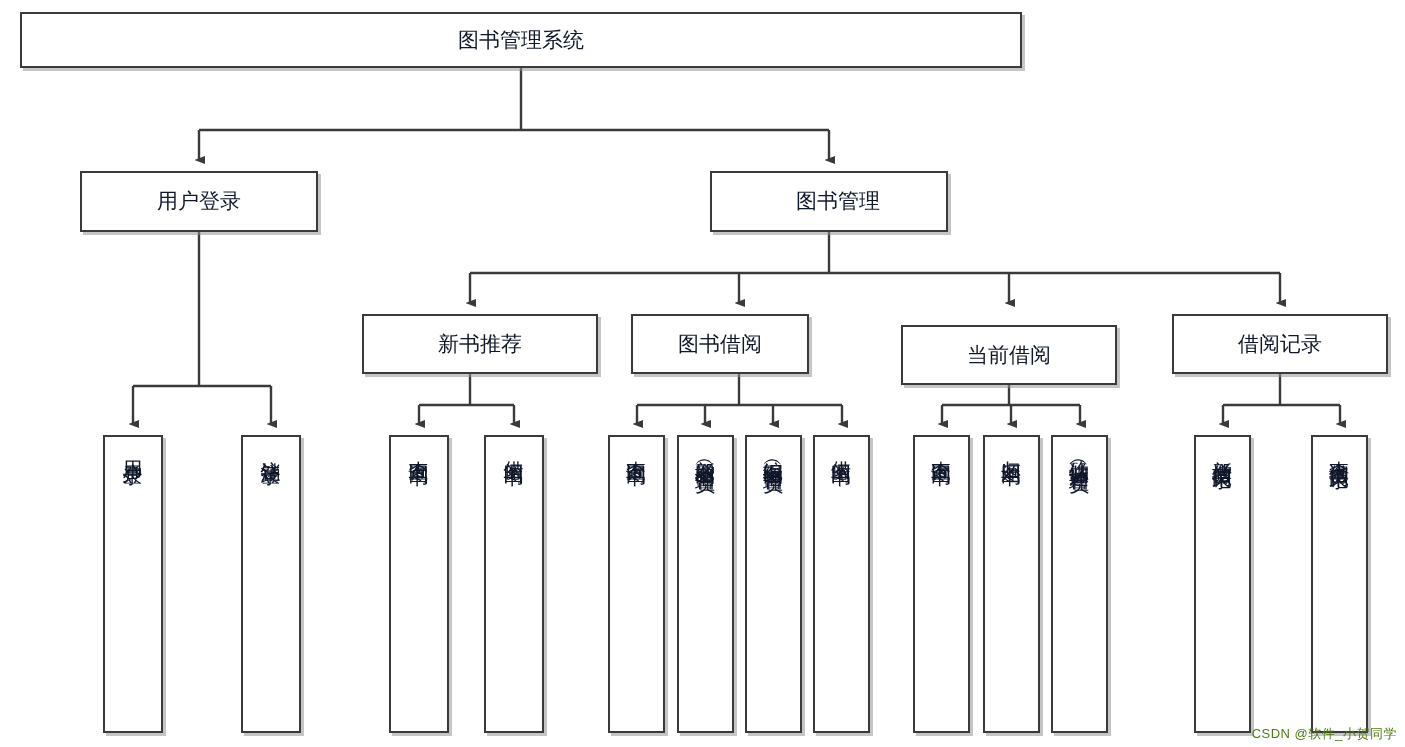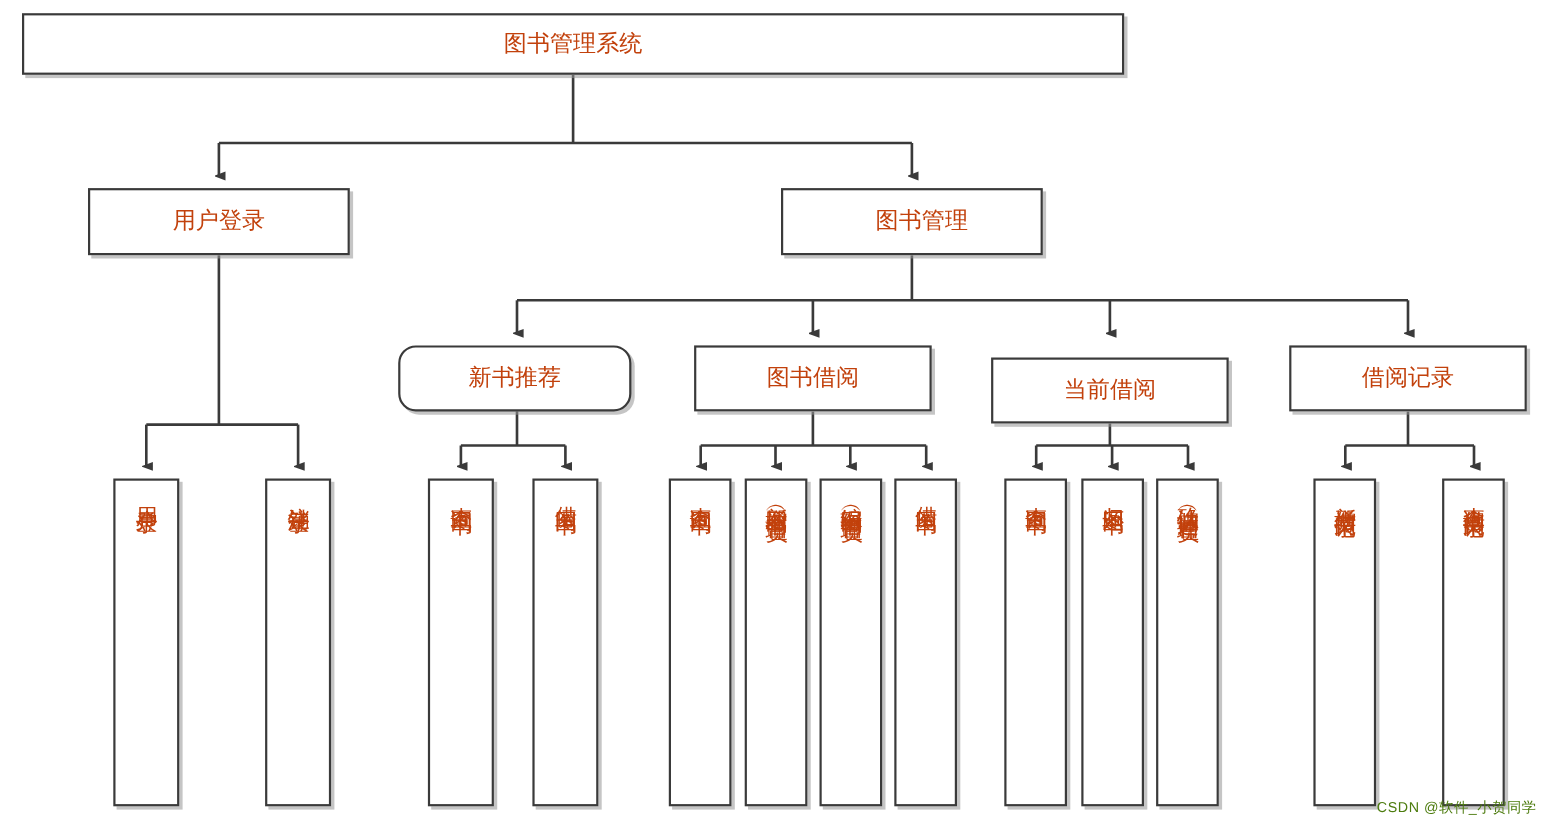--- a/index.html
+++ b/index.html
@@ -28,21 +28,21 @@
   }
   .node {
     position: absolute;
     box-sizing: border-box;
     background: #ffffff;
     border: 2px solid #3a3a3a;
     box-shadow: 3px 3px 0 0 rgba(150,150,150,0.55);
     display: flex;
     align-items: center;
     justify-content: center;
-    color: #c2410c;
+    color: #0f172a;
   }
   .node-label {
     display: block;
     text-align: center;
     line-height: 1.08;
     white-space: nowrap;
   }
   
   .node.h .node-label {
     font-size: 21px;
@@ -134,24 +134,24 @@
     <span class="node-label">图书管理系统</span>
   </div>
 
   <div class="node h" id="node-l2-0" style="left: 80px; top: 171px; width: 238px; height: 61px;">
     <span class="node-label">用户登录</span>
   </div>
   <div class="node h" id="node-l2-1" style="left: 710px; top: 171px; width: 238px; height: 61px; padding-left: 18px;">
     <span class="node-label">图书管理</span>
   </div>
 
-  <div class="node h" id="node-l3-0" style="left: 362px; top: 314px; width: 212px; height: 60px; border-radius: 16px;">
+  <div class="node h" id="node-l3-0" style="left: 362px; top: 314px; width: 236px; height: 60px;">
     <span class="node-label">新书推荐</span>
   </div>
-  <div class="node h" id="node-l3-1" style="left: 631px; top: 314px; width: 216px; height: 60px;">
+  <div class="node h" id="node-l3-1" style="left: 631px; top: 314px; width: 178px; height: 60px;">
     <span class="node-label">图书借阅</span>
   </div>
   <div class="node h" id="node-l3-2" style="left: 901px; top: 314px; width: 216px; height: 60px; margin-top: 11px;">
     <span class="node-label">当前借阅</span>
   </div>
   <div class="node h" id="node-l3-3" style="left: 1172px; top: 314px; width: 216px; height: 60px;">
     <span class="node-label">借阅记录</span>
   </div>
 
   <div class="node v" id="node-leaf-0" style="left: 103px; top: 435px; width: 60px; height: 298px;">

